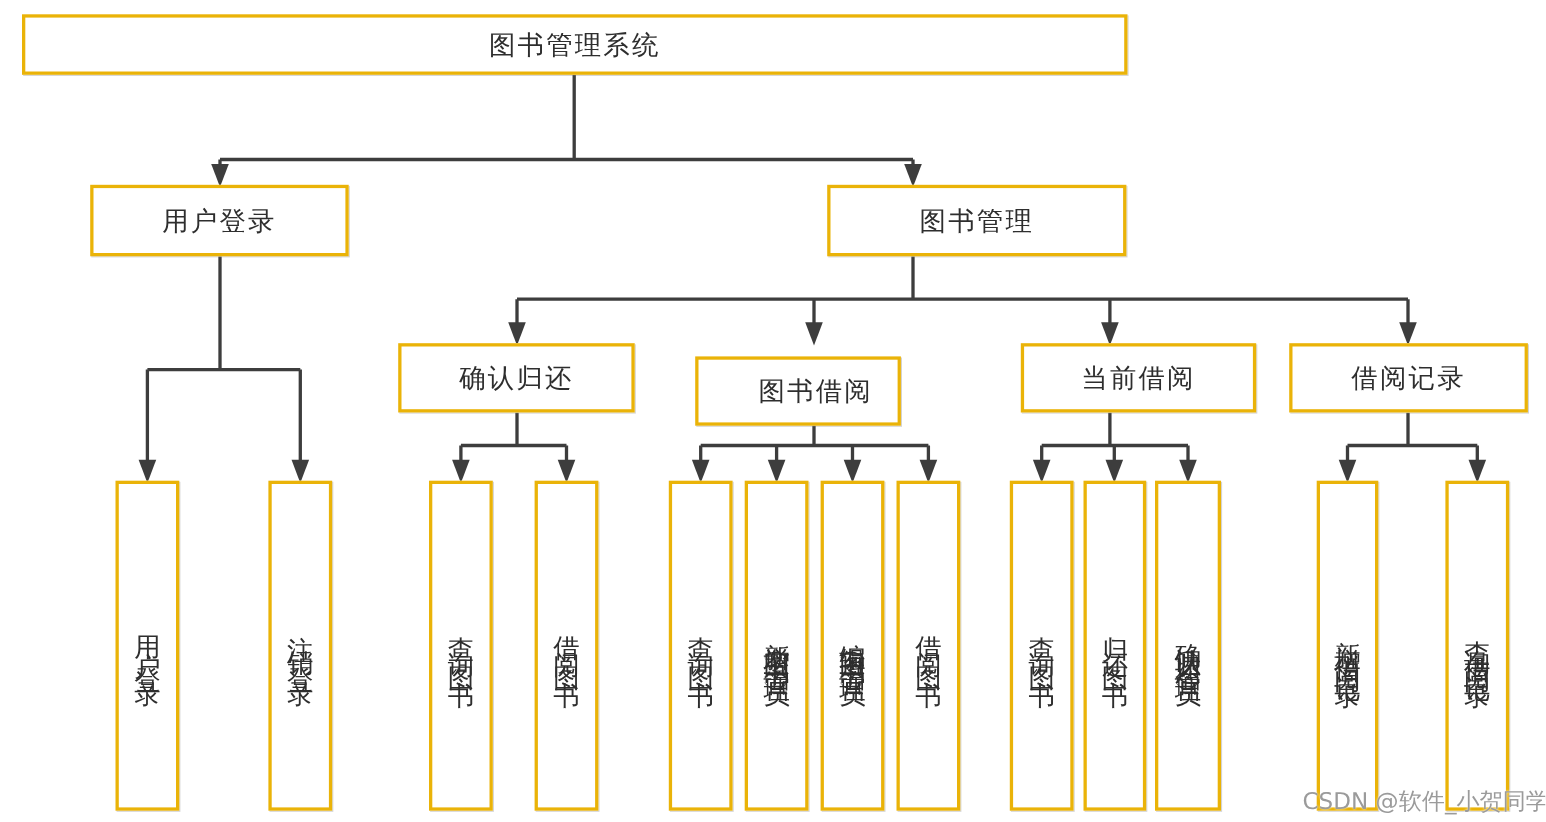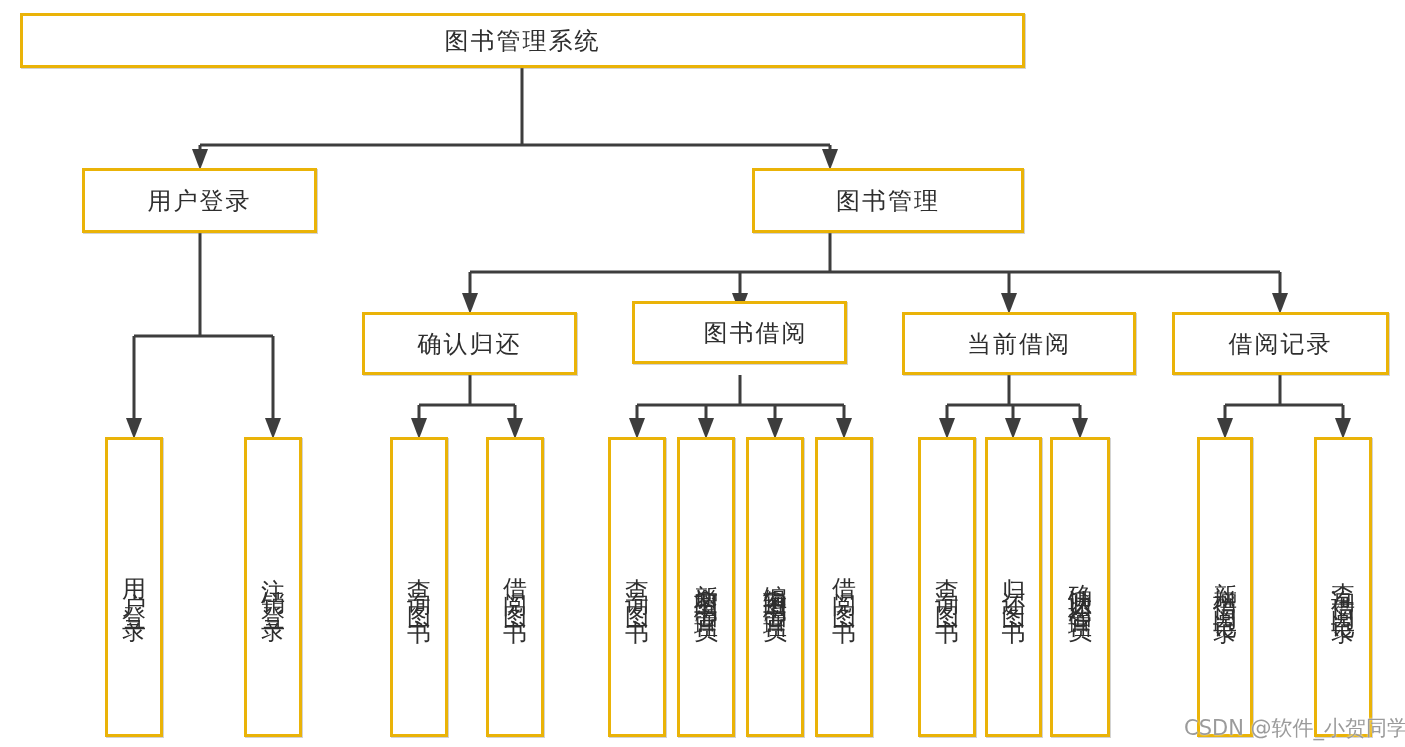--- a/index.html
+++ b/index.html
@@ -78,24 +78,24 @@
   <div class="box" style="left:82px;top:168px;width:235px;height:65px;">
     <span class="h">用户登录</span>
   </div>
   <div class="box" style="left:712px;top:168px;width:272px;height:65px;margin-left:40px;">
     <span class="h">图书管理</span>
   </div>
 
   <div class="box" style="left:362px;top:312px;width:215px;height:63px;">
     <span class="h">确认归还</span>
   </div>
-  <div class="box" style="left:632px;top:301px;width:215px;height:63px;padding-left:32px;">
+  <div class="box" style="left:632px;top:324px;width:187px;height:63px;padding-left:32px;">
     <span class="h">图书借阅</span>
   </div>
-  <div class="box" style="left:902px;top:312px;width:234px;height:63px;">
+  <div class="box" style="left:928px;top:312px;width:214px;height:63px;">
     <span class="h">当前借阅</span>
   </div>
   <div class="box" style="left:1172px;top:312px;width:217px;height:63px;">
     <span class="h">借阅记录</span>
   </div>
 
   <div class="box" style="left:105px;top:437px;width:58px;height:300px;">
     <span class="v ls-l">用户登录</span>
   </div>
   <div class="box" style="left:244px;top:437px;width:58px;height:300px;">

